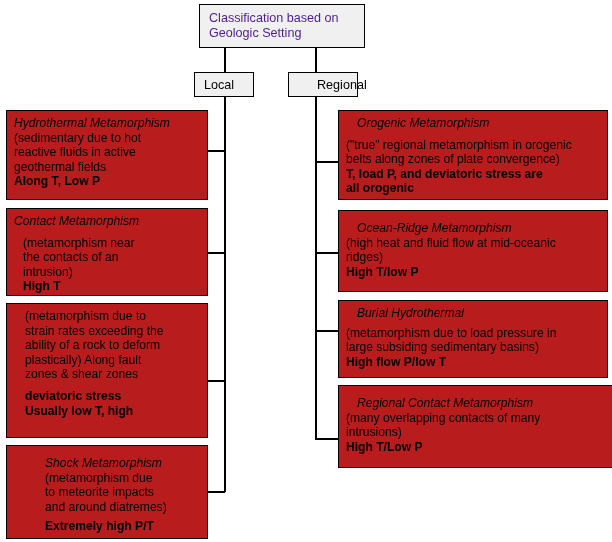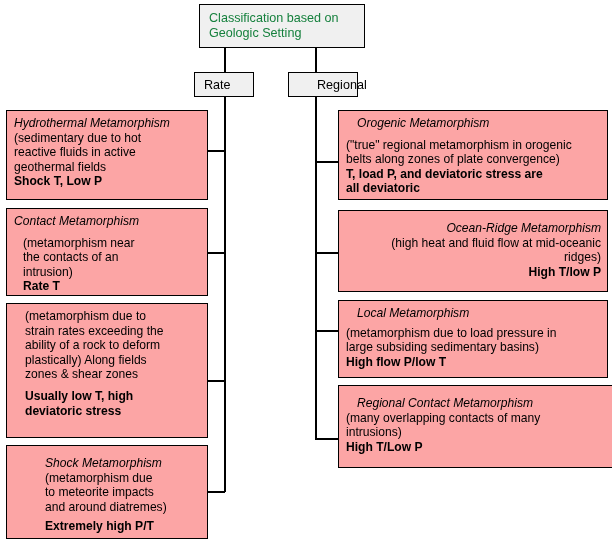--- a/index.html
+++ b/index.html
@@ -11,28 +11,28 @@
     overflow:hidden;
     -webkit-font-smoothing:antialiased;
   }
   .canvas { position:absolute; left:0; top:0; width:612px; height:542px; }
 
   
   .node {
     position:absolute;
     box-sizing:border-box;
     border:1.6px solid #000;
-    background:#fca5a5;
+    background:#b91c1c;
   }
   .node.filled { background:#f0f0f0; }
 
   .root {
     left:199px; top:4px; width:166px; height:44px;
     padding:6px 8px 0 9px;
-    font-size:12.6px; line-height:15.2px; color:#15803d;
+    font-size:12.6px; line-height:15.2px; color:#4c1d95;
   }
   .pill {
     height:25px;
     padding:0 9px;
     display:flex; align-items:center;
     font-size:12.6px; color:#000;
   }
   .pill.local    { left:194px; top:72px; width:60px; }
   .pill.regional { left:288px; top:72px; width:70px;padding-left:28px; }
 
@@ -52,21 +52,21 @@
   .indent-t { padding-left:9px; }
 
   
   #n-hydrothermal { left:6px;  top:110px; width:202px; height:90px; }
   #n-contact      { left:6px;  top:208px; width:202px; height:88px; }
   #n-strain       { left:6px;  top:303px; width:202px; height:135px; }
   #n-shock        { left:6px;  top:445px; width:202px; height:94px;padding-left:27px; }
 
   
   #n-orogenic     { left:338px; top:110px; width:270px; height:90px; }
-  #n-oceanridge   { left:338px; top:210px; width:270px; height:82px;text-align:right; }
+  #n-oceanridge   { left:338px; top:210px; width:270px; height:82px; }
   #n-burial       { left:338px; top:300px; width:270px; height:78px; }
   #n-regcontact   { left:338px; top:385px; width:308px; height:83px; }
 
   
   .line { position:absolute; background:#000; }
   .v { width:1.6px; }
   .h { height:1.6px; }
 </style>
 </head>
 <body>
@@ -89,83 +89,83 @@
   <div class="line h" style="left:315px; top:252px; width:24px;"></div>
   <div class="line h" style="left:315px; top:330px; width:24px;"></div>
   <div class="line h" style="left:315px; top:438px; width:24px;"></div>
 
   <div class="node filled root">
     <div>Classification based on</div>
     <div>Geologic Setting</div>
   </div>
 
   <div class="node filled pill local">
-    <span>Rate</span>
+    <span>Local</span>
   </div>
   <div class="node filled pill regional">
     <span>Regional</span>
   </div>
 
   <div class="node card" id="n-hydrothermal">
     <div class="title">Hydrothermal Metamorphism</div>
     <div class="body">(sedimentary due to hot</div>
     <div class="body">reactive fluids in active</div>
     <div class="body">geothermal fields</div>
-    <div class="strong">Shock T, Low P</div>
+    <div class="strong">Along T, Low P</div>
   </div>
 
   <div class="node card" id="n-contact">
     <div class="title">Contact Metamorphism</div>
     <div class="gap"></div>
     <div class="body indent-t">(metamorphism near</div>
     <div class="body indent-t">the contacts of an</div>
     <div class="body indent-t">intrusion)</div>
-    <div class="strong indent-t">Rate T</div>
+    <div class="strong indent-t">High T</div>
   </div>
 
   <div class="node card" id="n-strain">
     <div class="body indent">(metamorphism due to</div>
     <div class="body indent">strain rates exceeding the</div>
     <div class="body indent">ability of a rock to deform</div>
-    <div class="body indent">plastically) Along fields</div>
+    <div class="body indent">plastically) Along fault</div>
     <div class="body indent">zones &amp; shear zones</div>
     <div class="gap"></div>
+    <div class="strong indent">deviatoric stress</div>
     <div class="strong indent">Usually low T, high</div>
-    <div class="strong indent">deviatoric stress</div>
   </div>
 
   <div class="node card" id="n-shock">
     <div class="gap-sm"></div>
     <div class="title indent">Shock Metamorphism</div>
     <div class="body indent">(metamorphism due</div>
     <div class="body indent">to meteorite impacts</div>
     <div class="body indent">and around diatremes)</div>
     <div class="gap-sm"></div>
     <div class="strong indent">Extremely high P/T</div>
   </div>
 
   <div class="node card" id="n-orogenic">
     <div class="title indent">Orogenic Metamorphism</div>
     <div class="gap"></div>
     <div class="body">("true" regional metamorphism in orogenic</div>
     <div class="body">belts along zones of plate convergence)</div>
     <div class="strong">T, load P, and deviatoric stress are</div>
-    <div class="strong">all deviatoric</div>
+    <div class="strong">all orogenic</div>
   </div>
 
   <div class="node card" id="n-oceanridge">
     <div class="gap-sm"></div>
     <div class="title indent">Ocean-Ridge Metamorphism</div>
     <div class="body">(high heat and fluid flow at mid-oceanic</div>
     <div class="body">ridges)</div>
     <div class="strong">High T/low P</div>
   </div>
 
   <div class="node card" id="n-burial">
-    <div class="title indent">Local Metamorphism</div>
+    <div class="title indent">Burial Hydrothermal</div>
     <div class="gap-sm"></div>
     <div class="body">(metamorphism due to load pressure in</div>
     <div class="body">large subsiding sedimentary basins)</div>
     <div class="strong">High flow P/low T</div>
   </div>
 
   <div class="node card" id="n-regcontact">
     <div class="gap-sm"></div>
     <div class="title indent">Regional Contact Metamorphism</div>
     <div class="body">(many overlapping contacts of many</div>

